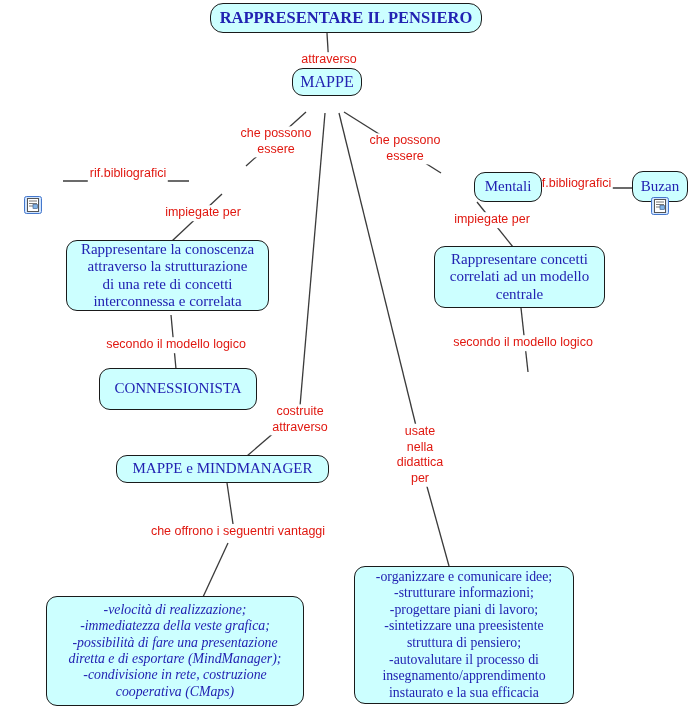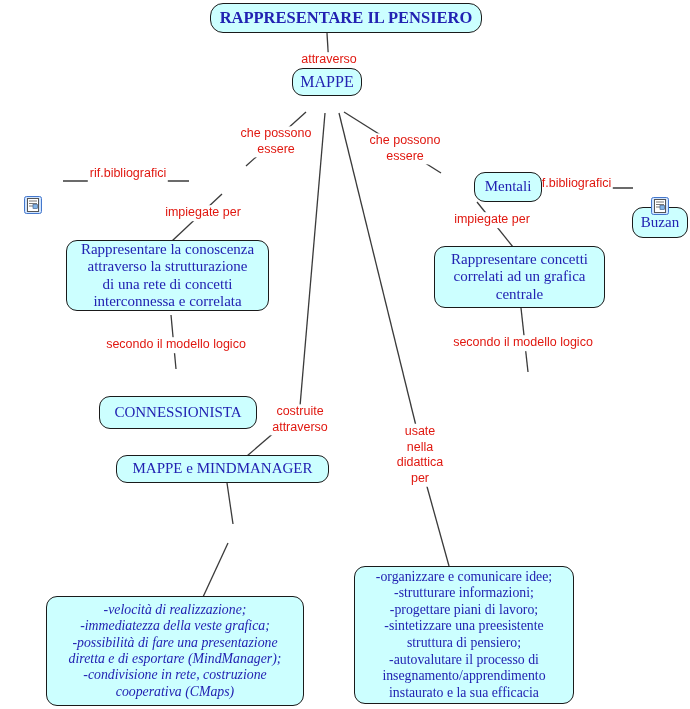--- a/index.html
+++ b/index.html
@@ -32,24 +32,24 @@
     text-align:center;white-space:pre-line;line-height:1.16;
     font-size:15px;padding:1px 3px;
   }
   .icon{position:absolute;z-index:3;width:18px;height:18px;display:block;}
   
   #n-title{left:210px;top:3px;width:272px;height:30px;font-size:16.5px;font-weight:bold;border-radius:13px;}
   #n-mappe{left:292px;top:68px;width:70px;height:28px;font-size:16px;}
   #n-novak{left:3px;top:160px;width:59px;height:44px;line-height:1.1;}
   #n-concettuali{left:189px;top:165px;width:92px;height:29px;}
   #n-mentali{left:433px;top:172px;width:68px;height:30px;margin-left:41px;}
-  #n-buzan{left:632px;top:171px;width:56px;height:31px;margin-top:36px;}
+  #n-buzan{left:632px;top:171px;width:56px;height:31px;}
   #n-leftbig{left:66px;top:240px;width:203px;height:71px;}
   #n-rightbig{left:434px;top:246px;width:171px;height:62px;}
-  #n-connessionista{left:99px;top:368px;width:158px;height:33px;margin-top:28px;}
+  #n-connessionista{left:99px;top:368px;width:158px;height:42px;}
   #n-associazionista{left:449px;top:371px;width:162px;height:27px;}
   #n-cmaps{left:116px;top:455px;width:213px;height:28px;}
   #n-bottomleft{left:46px;top:596px;width:258px;height:110px;font-size:13.8px;line-height:1.18;font-style:italic;}
   #n-bottomright{left:354px;top:566px;width:220px;height:138px;font-size:13.8px;line-height:1.2;}
   
   #lb-attraverso{left:329px;top:60px;}
   #lb-cpe-left{left:276px;top:142px;}
   #lb-cpe-right{left:405px;top:149px;}
   #lb-rif-left{left:128px;top:174px;}
   #lb-rif-right{left:573px;top:184px;}
@@ -97,31 +97,32 @@
   <div class="lbl" id="lb-imp-left">impiegate per</div>
   <div class="lbl" id="lb-imp-right">impiegate per</div>
   <div class="lbl" id="lb-sec-left">secondo il modello logico</div>
   <div class="lbl" id="lb-sec-right">secondo il modello logico</div>
   <div class="lbl" id="lb-costruite">costruite
 attraverso</div>
   <div class="lbl" id="lb-usate">usate
 nella
 didattica
 per</div>
+  <div class="lbl" id="lb-cheoffrono">che offrono i seguentri vantaggi</div>
 
   <div class="node" id="n-title">RAPPRESENTARE IL PENSIERO</div>
   <div class="node" id="n-mappe">MAPPE</div>
   <div class="node" id="n-mentali">Mentali</div>
   <div class="node" id="n-buzan">Buzan</div>
   <div class="node" id="n-leftbig">Rappresentare la conoscenza
 attraverso la strutturazione
 di una rete di concetti
 interconnessa e correlata</div>
   <div class="node" id="n-rightbig">Rappresentare concetti
-correlati ad un grafica
+correlati ad un modello
 centrale</div>
   <div class="node" id="n-connessionista">CONNESSIONISTA</div>
   <div class="node" id="n-cmaps">MAPPE e MINDMANAGER</div>
   <div class="node" id="n-bottomleft">-velocità di realizzazione;
 -immediatezza della veste grafica;
 -possibilità di fare una presentazione
 diretta e di esportare (MindManager);
 -condivisione in rete, costruzione
 cooperativa (CMaps)</div>
   <div class="node" id="n-bottomright">-organizzare e comunicare idee;

